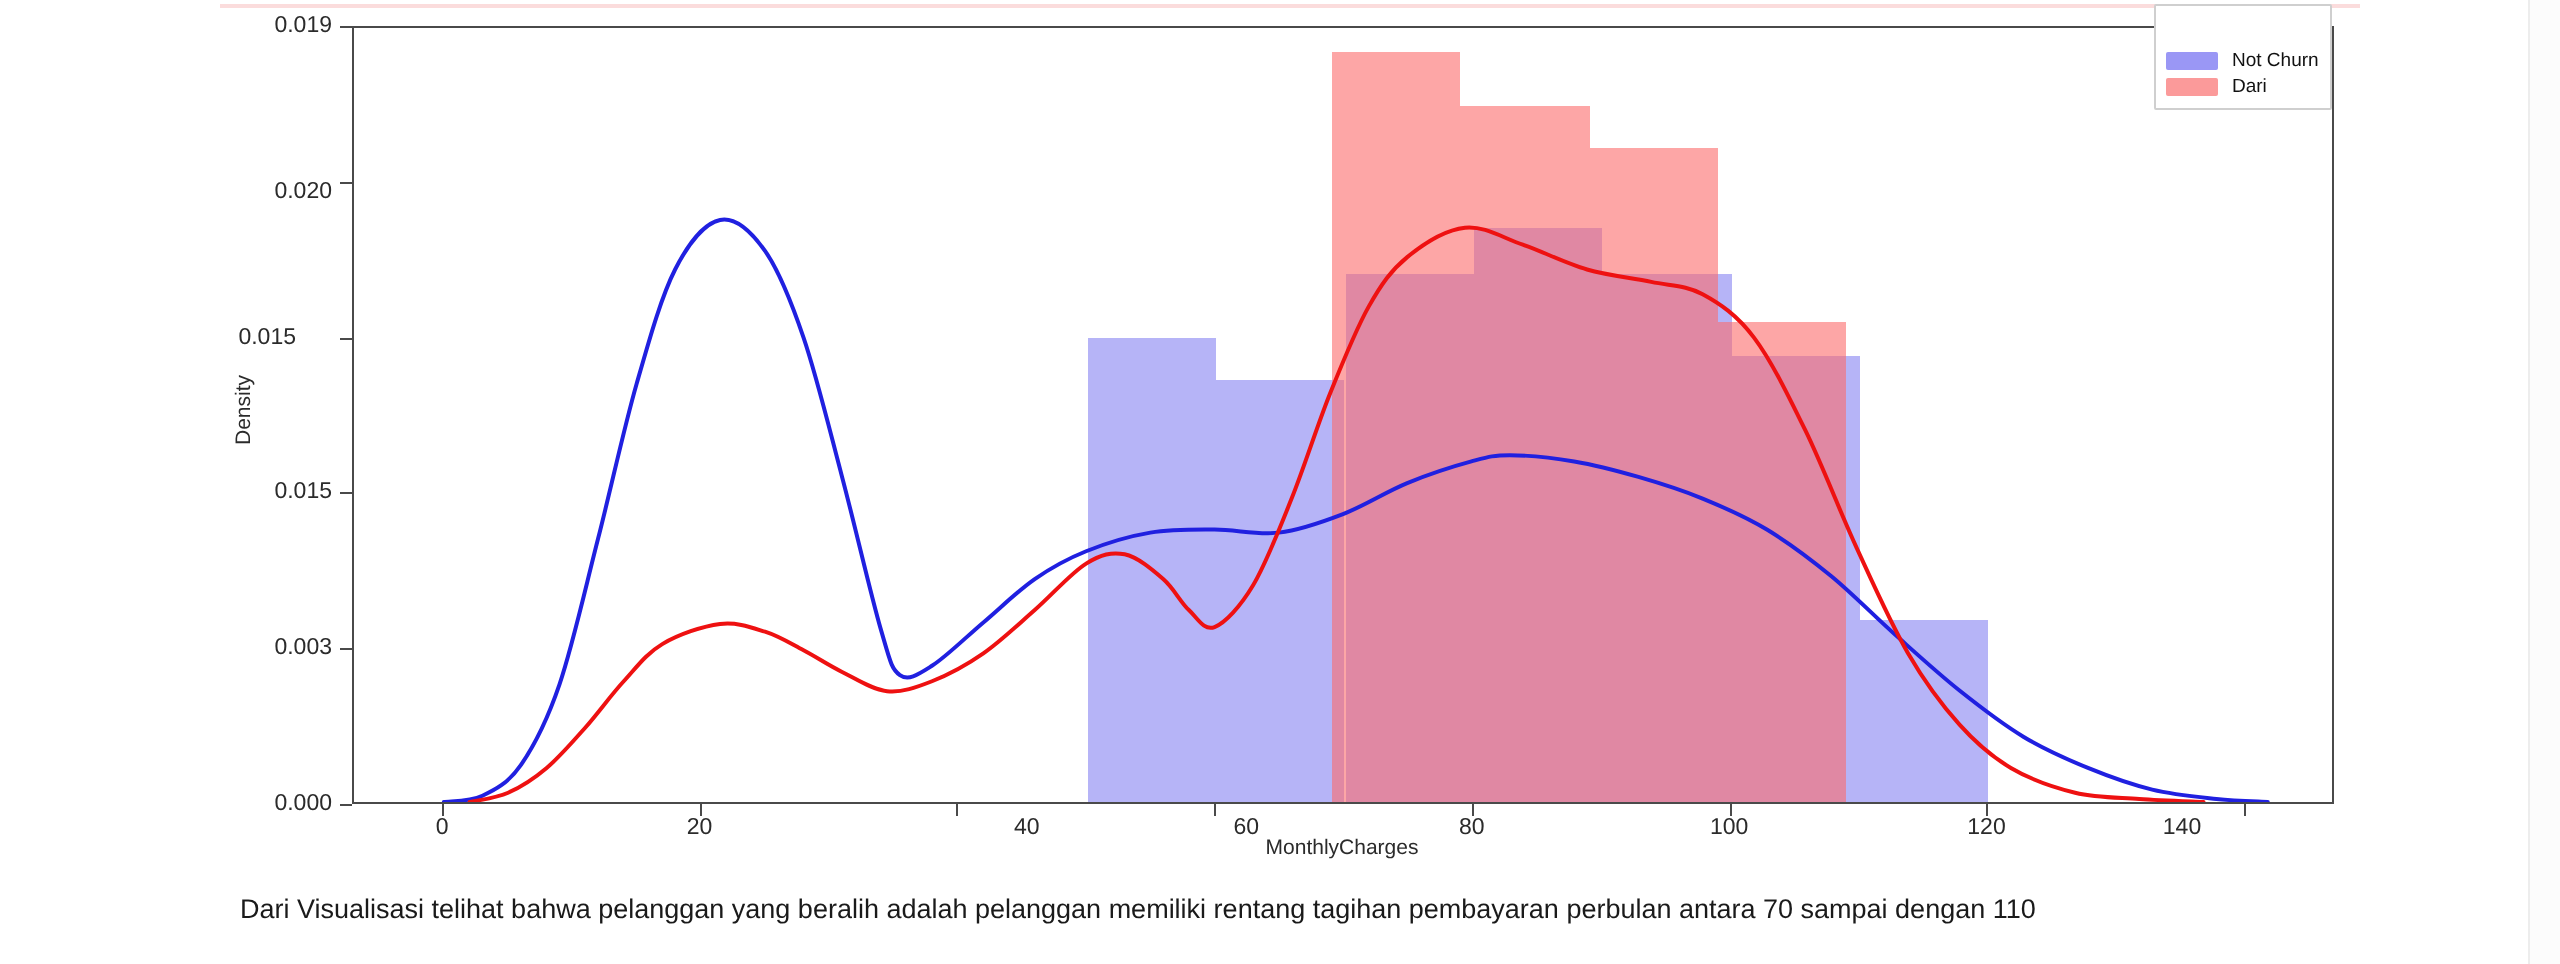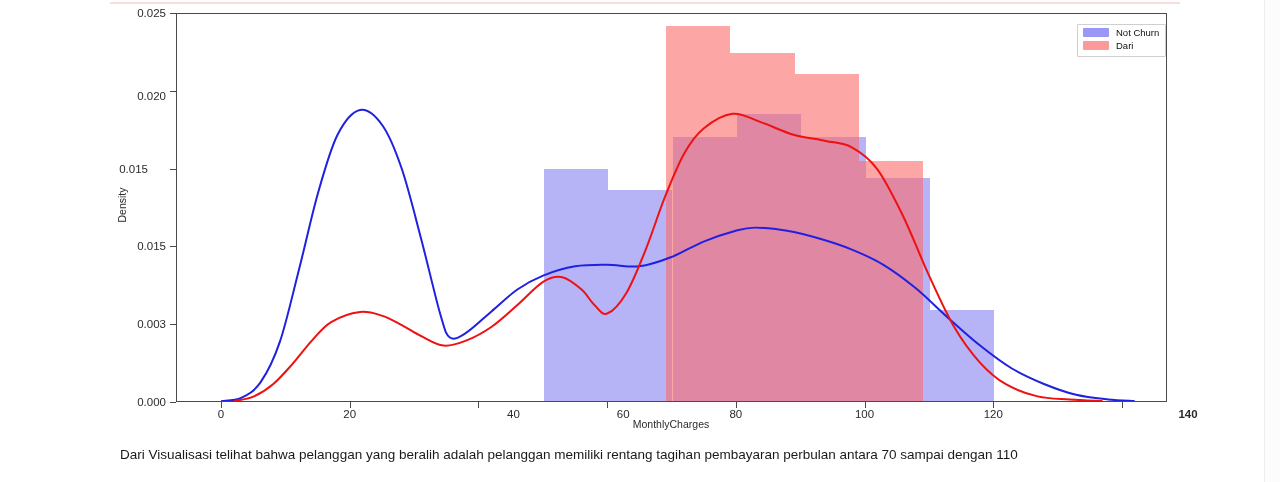--- a/index.html
+++ b/index.html
@@ -66,23 +66,23 @@
     white-space: nowrap;
   }
   .xlabel {
     position: absolute; left: 671px; top: 418px;
     font-size: 10.5px; color: #2b2b2b;
     transform: translateX(-50%); white-space: nowrap;
   }
 
   
   .legend {
-    position: absolute; left: 1077px; top: 24px;
+    position: absolute; left: 1077px; top: 2px;
     background: #ffffff; border: 1px solid #cfcfcf;
-    padding: 0 6px 4px 5px; border-radius: 1px;
+    padding: 20px 6px 4px 5px; border-radius: 1px;
   }
   .legend-row { display: flex; align-items: center; height: 12px; margin: 1px 0; }
   .legend-swatch { width: 26px; height: 9px; margin-right: 7px; border-radius: 1px; }
   .legend-swatch.notchurn { background: #9a97f5; }
   .legend-swatch.churn { background: #fb9a9a; }
   .legend-text { font-size: 9.5px; color: #111; white-space: nowrap; }
 
   
   .caption {
     position: absolute; left: 120px; top: 447px;
@@ -104,21 +104,21 @@
         <div class="ytick-label" style="top: 402px; right: 1114px;">0.000</div>
         <div class="ytick-mark" style="top: 402px;"></div>
         <div class="ytick-label" style="top: 324.2px; right: 1114px;">0.003</div>
         <div class="ytick-mark" style="top: 324.2px;"></div>
         <div class="ytick-label" style="top: 246.4px; right: 1114px;">0.015</div>
         <div class="ytick-mark" style="top: 246.4px;"></div>
         <div class="ytick-label" style="top: 168.6px; right: 1132px;">0.015</div>
         <div class="ytick-mark" style="top: 168.6px;"></div>
         <div class="ytick-label" style="top: 96px; right: 1114px; margin-left: 38px;">0.020</div>
         <div class="ytick-mark" style="top: 90.8px;"></div>
-        <div class="ytick-label" style="top: 13px; right: 1114px;">0.025</div>
+        <div class="ytick-label" style="top: 13px; right: 1114px;">0.019</div>
         <div class="ytick-mark" style="top: 13px;"></div>
       </div>
     <div class="ylabel">Density</div>
 
     <div class="axes">
       <div class="plot-inner" id="bars-layer">
           <div class="bar notchurn" style="left: 366.799px; width: 64.3506px; height: 231.844px;"></div>
           <div class="bar notchurn" style="left: 431.149px; width: 64.3506px; height: 210.838px;"></div>
           <div class="bar notchurn" style="left: 495.5px; width: 64.3506px; height: 263.742px;"></div>
           <div class="bar notchurn" style="left: 559.851px; width: 64.3506px; height: 287.082px;"></div>
@@ -144,21 +144,21 @@
         <div class="xtick-label" style="left: 478.448px; margin-left: 35px;">40</div>
         <div class="xtick-mark" style="left: 478.448px;"></div>
         <div class="xtick-label" style="left: 607.149px; margin-left: 16px;">60</div>
         <div class="xtick-mark" style="left: 607.149px;"></div>
         <div class="xtick-label" style="left: 735.851px;">80</div>
         <div class="xtick-mark" style="left: 735.851px;"></div>
         <div class="xtick-label" style="left: 864.552px;">100</div>
         <div class="xtick-mark" style="left: 864.552px;"></div>
         <div class="xtick-label" style="left: 993.253px;">120</div>
         <div class="xtick-mark" style="left: 993.253px;"></div>
-        <div class="xtick-label" style="left: 1188px; font-weight: bold;">140</div>
+        <div class="xtick-label" style="left: 1091px;">140</div>
         <div class="xtick-mark" style="left: 1121.95px;"></div>
       </div>
     <div class="xlabel">MonthlyCharges</div>
 
     <div class="legend">
       <div class="legend-row">
         <span class="legend-swatch notchurn"></span>
         <span class="legend-text">Not Churn</span>
       </div>
       <div class="legend-row">

